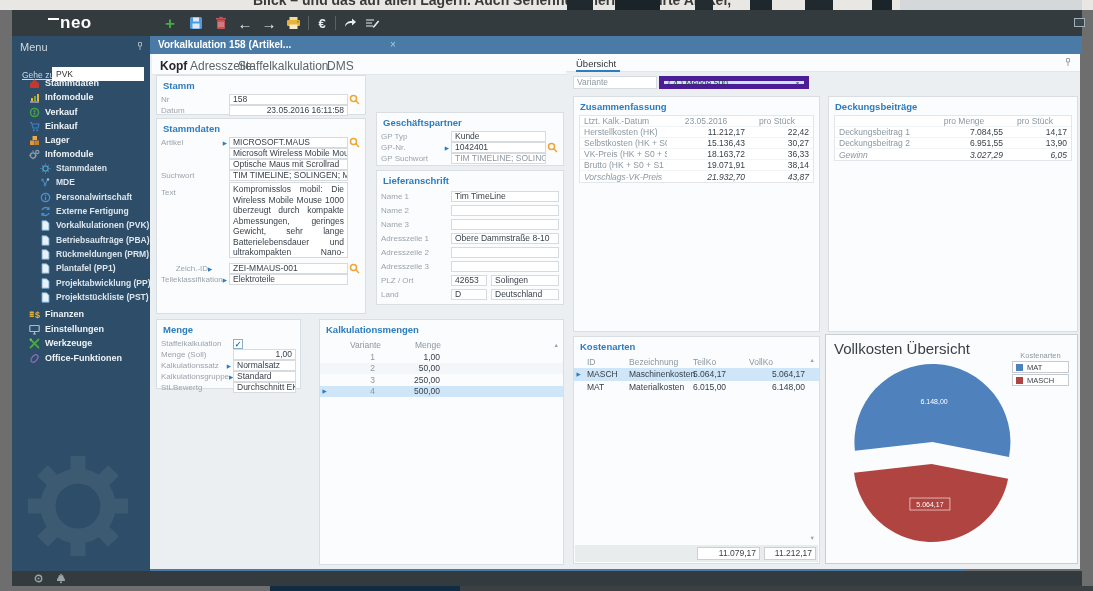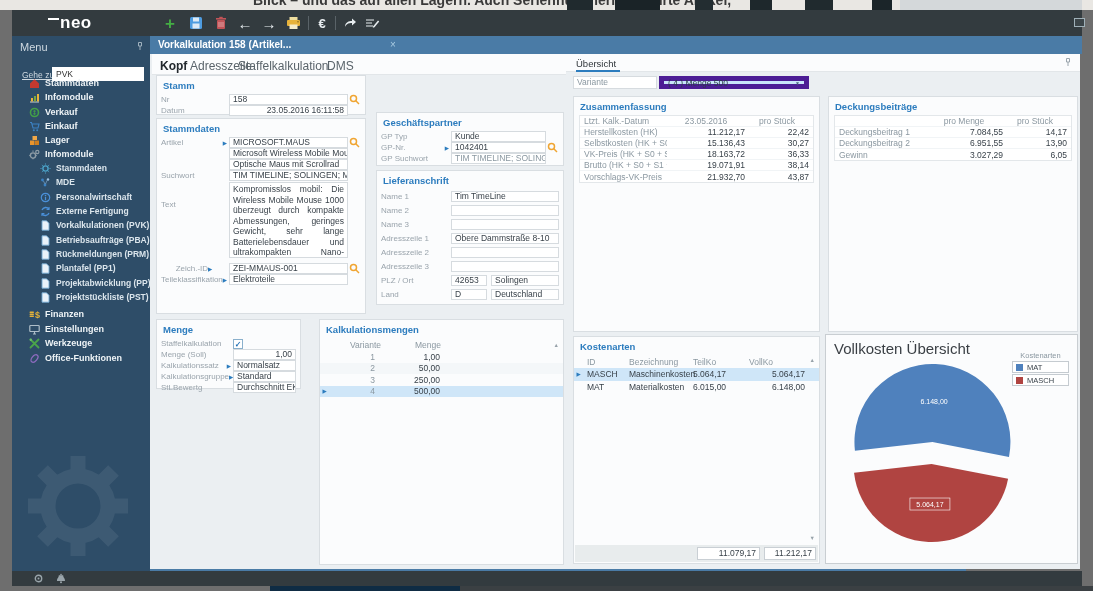--- a/index.html
+++ b/index.html
@@ -65,21 +65,21 @@
   .thead { display:flex; align-items:center; height:13px; color:#8b98a1; font-size:8.5px; }
   .trow { display:flex; align-items:center; height:11.5px; font-size:8.5px; color:#39424a; }
   .sel { background:#cfe6f8; }
   .alt { background:#f4f7f9; }
   .cR { text-align:right; }
   .selcell { width:9px; flex:0 0 9px; color:#2c7cbe; font-size:5.5px; text-align:center; }
   .scrollarr { position:absolute; font-size:5.5px; color:#97a2aa; }
 
   .ztable { border:1px solid #e3e7ea; background:#fff; margin:0 5px; }
   .zrow { display:flex; align-items:center; height:11px; padding:0 4px; font-size:8.5px; border-bottom:1px solid #f1f4f6; }
-  .zrow:last-child { border-bottom:none; }
+  .zrow:last-child { border-bottom:none;font-style:italic; }
   .zlab { flex:1; color:#8b98a1; white-space:nowrap; overflow:hidden; }
   .zv1 { width:78px; text-align:right; color:#39424a; }
   .zv2 { width:64px; text-align:right; color:#39424a; }
   .zh  { color:#8b98a1; text-align:center !important; }
 
   .variantebox { position:absolute; font-size:8.5px; }
   .dropdown { background:#c9e5f9; border:5px solid #4c1d95; color:#2a3b47; display:flex; align-items:center; padding:0 4px; }
   .ddarrow { margin-left:auto; font-size:5px; color:#4a667c; }
 
   .totalsbar { position:absolute; left:1px; bottom:1px; height:17px; right:1px; background:#e8eced; }
@@ -380,21 +380,21 @@
           <span class="lbl" style="width:68px;"></span>
           <span class="field">Optische Maus mit Scrollrad</span>
           <span class="spacer13"></span>
         </div>
         <div class="frow">
           <span class="lbl" style="width:68px;">Suchwort</span>
           <span class="field">TIM TIMELINE; SOLINGEN; MICROSOFT W</span>
           <span class="spacer13"></span>
         </div>
         <div class="frow" style="height:80px;align-items:flex-start;padding-top:1px;">
-          <span class="lbl" style="width:68px;margin-top:18px;">Text</span>
+          <span class="lbl" style="width:68px;margin-top:6px;">Text</span>
           <span class="textblock">Kompromisslos mobil: Die Wireless Mobile Mouse 1000 überzeugt durch kompakte Abmessungen, geringes Gewicht, sehr lange Batterielebensdauer und ultrakompakten Nano-Transceiver.</span>
           <span class="spacer13"></span>
         </div>
         <div class="frow" style="margin-top:2px;">
           <span class="lbl" style="width:68px;justify-content:center;">
               <span>Zeich.-ID</span>
               <span class="arr">▶</span>
             </span>
           <span class="field">ZEI-MMAUS-001</span>
           <span class="magwrap">

